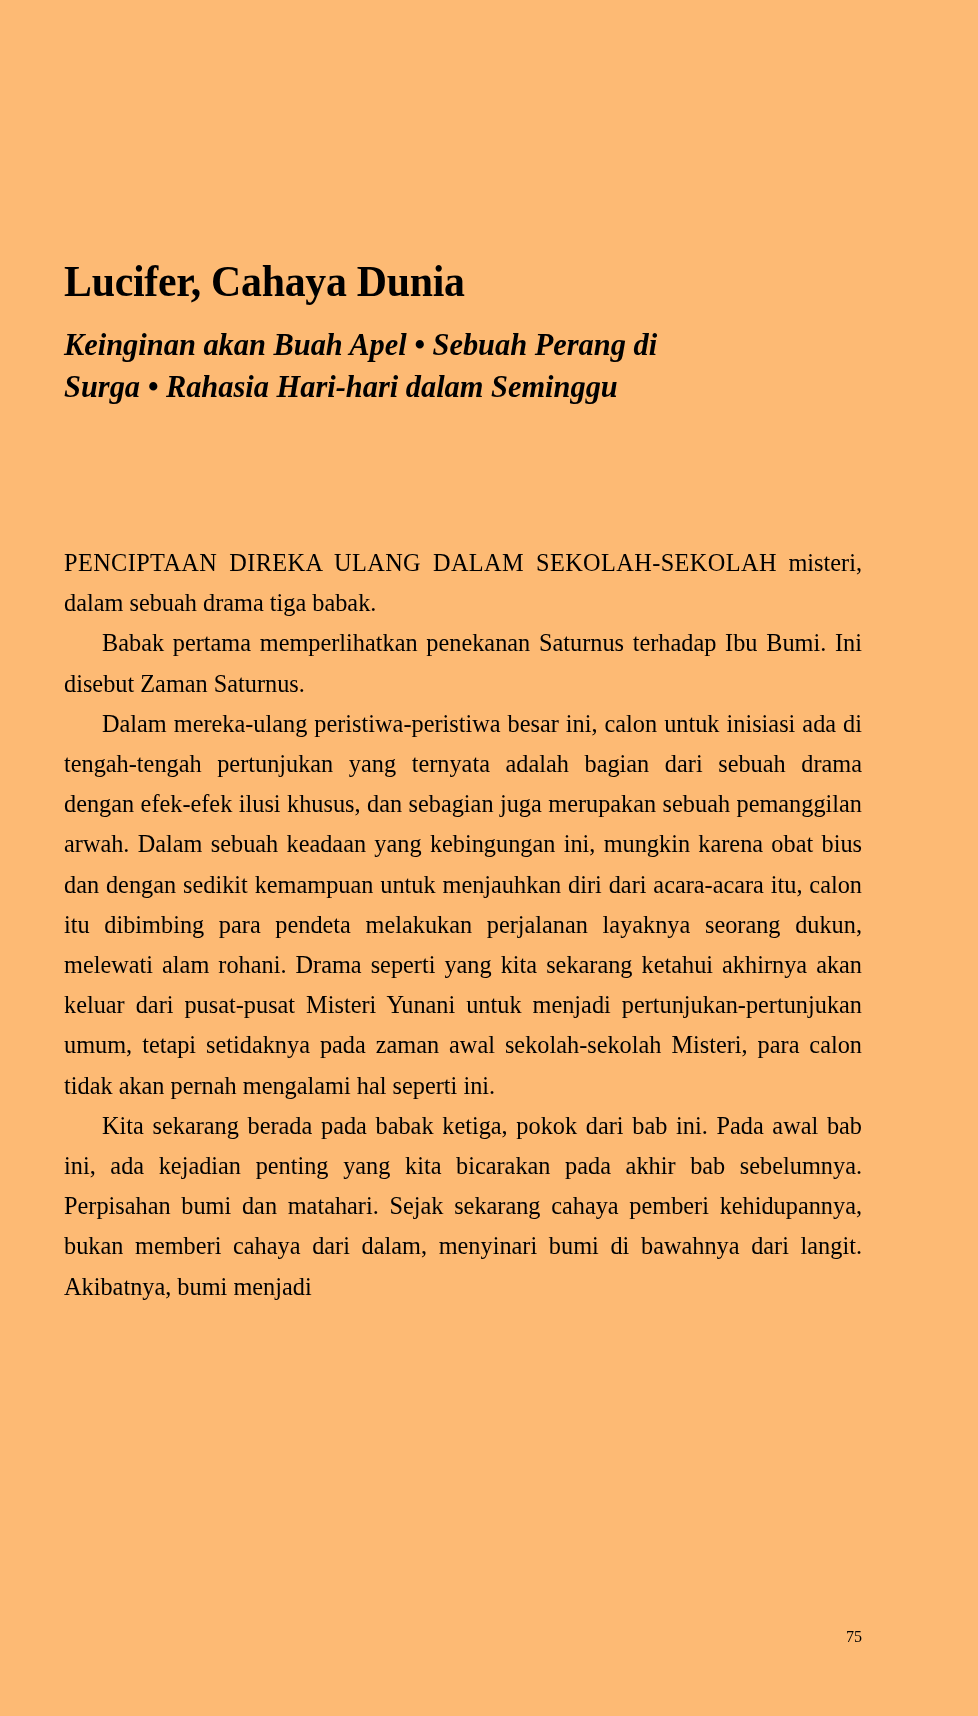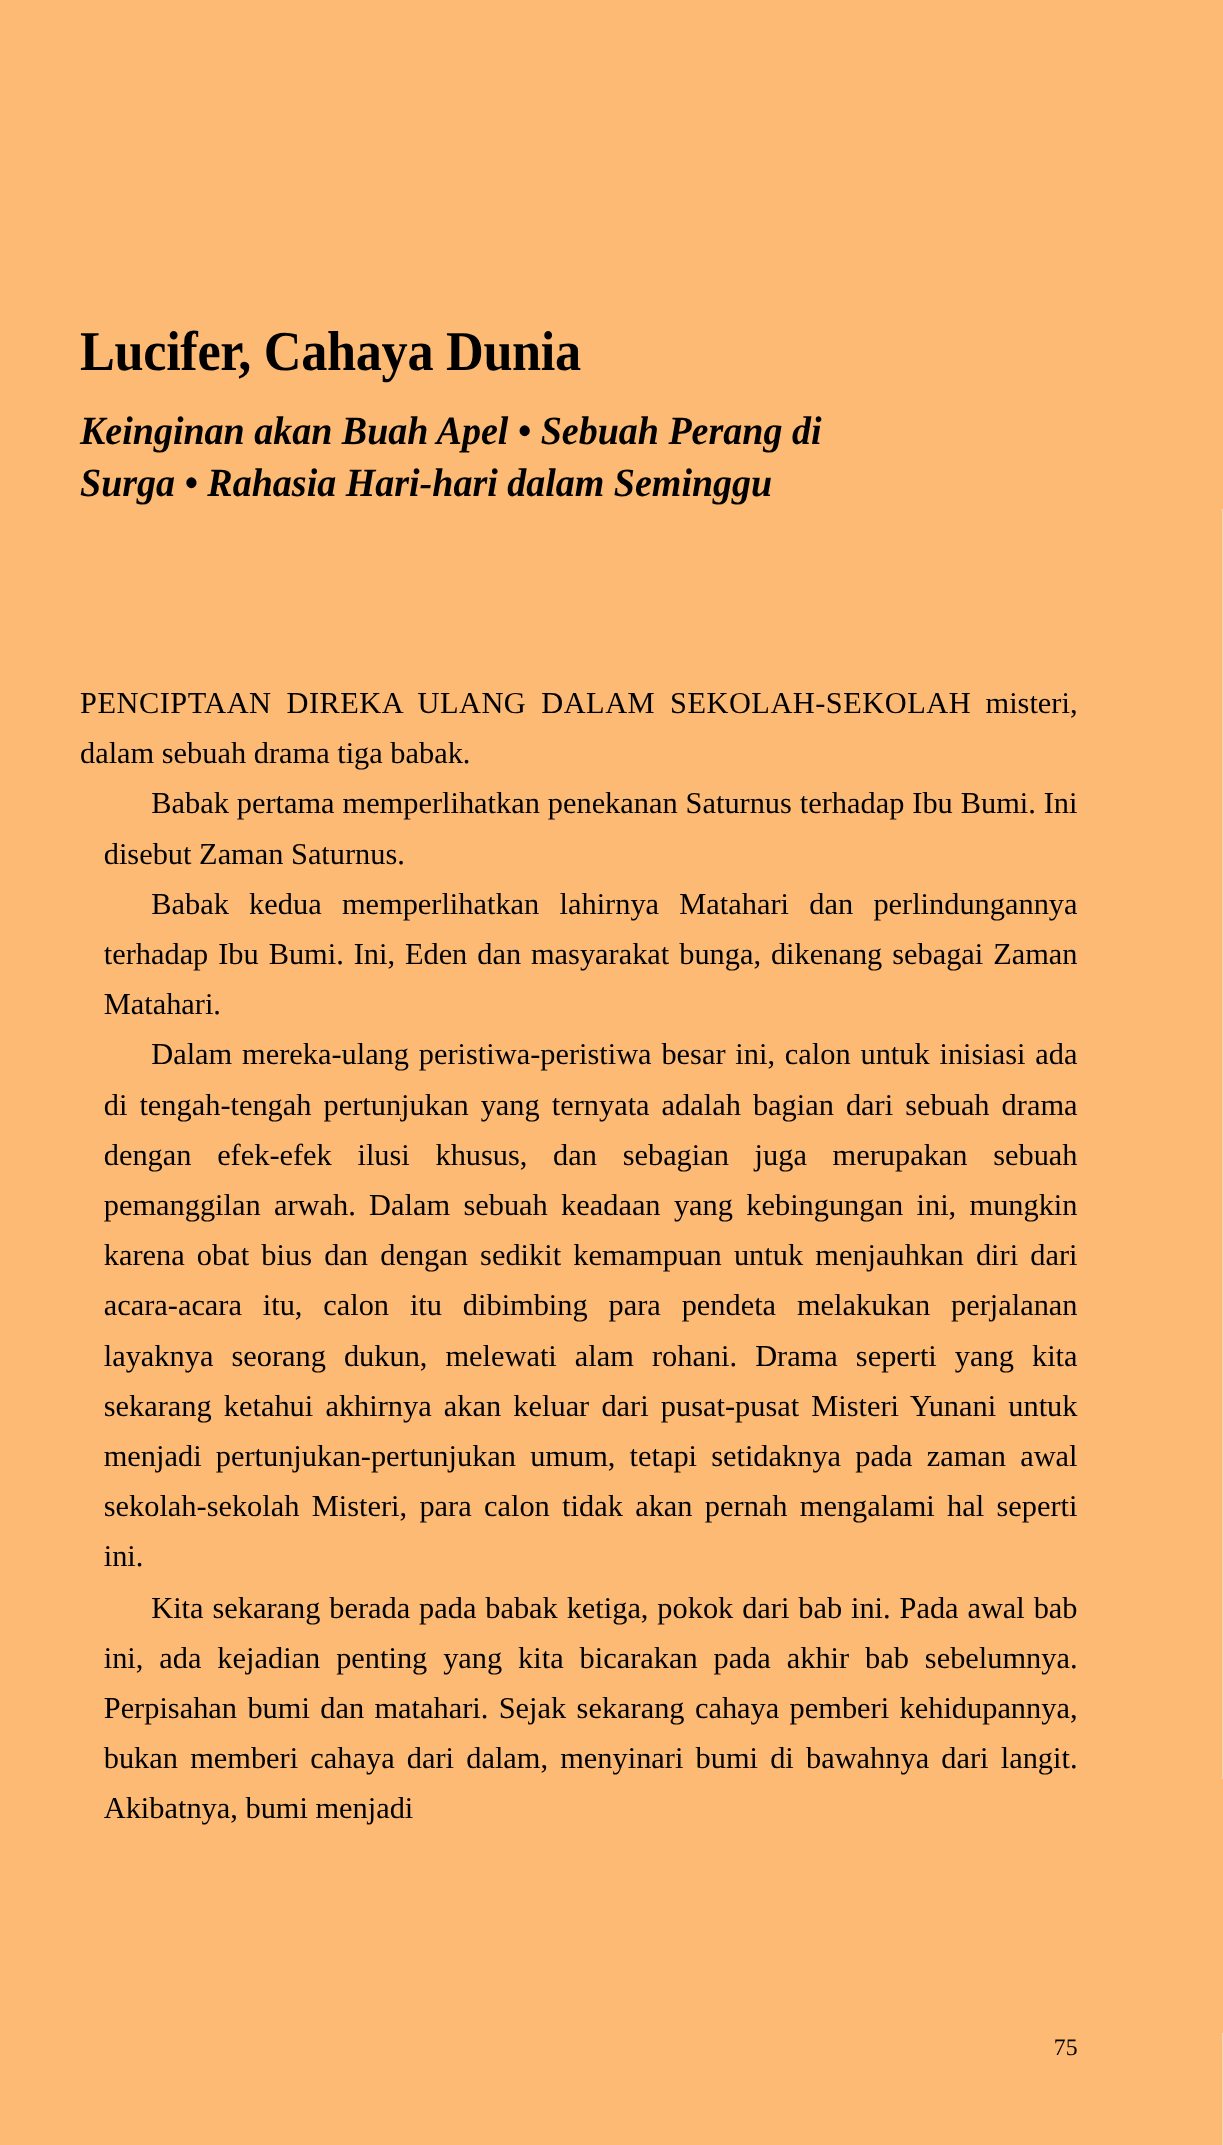--- a/index.html
+++ b/index.html
@@ -69,38 +69,37 @@
     hyphens: manual;
   }
 
   .body-block p {
     margin: 0;
     text-indent: 0;
     font-family: Liberation Serif, serif;
   }
   .body-block p.indent {
     text-indent: 38px;
-    margin-left: 19px;
   }
   .body-block p:last-child {
     text-align: justify;
   }
 
   .smallcaps-lead {
     font-variant: normal;
     letter-spacing: 0.4px;
   }
 
   .folio {
     position: absolute;
     left: 0;
     top: 1628px;
     width: 862px;
     text-align: right;
-    font-size: 19px;
+    font-size: 16px;
     font-family: "Liberation Serif", "DejaVu Serif", serif;
   }
 
   
   .lastline { text-align: justify; }
 </style>
 </head>
 <body>
 
 <div class="page">
@@ -111,23 +110,20 @@
   </div>
 
   <div class="body-block">
     <p>
       <span class="smallcaps-lead">PENCIPTAAN DIREKA ULANG DALAM SEKOLAH-SEKOLAH</span><span> misteri, dalam sebuah drama tiga babak.</span>
     </p>
     <p class="indent">
       <span>Babak pertama memperlihatkan penekanan Saturnus terhadap Ibu Bumi. Ini disebut Zaman Saturnus.</span>
     </p>
     <p class="indent">
-      <span>Babak kedua memperlihatkan lahirnya Matahari dan per­lindungannya terhadap Ibu Bumi. Ini, Eden dan masyarakat bunga, dikenang sebagai Zaman Matahari.</span>
-    </p>
-    <p class="indent">
       <span>Dalam mereka-ulang peristiwa-peristiwa besar ini, calon untuk inisiasi ada di tengah-tengah pertunjukan yang ternyata adalah bagian dari sebuah drama dengan efek-efek ilusi khusus, dan sebagian juga merupakan sebuah pemanggilan arwah. Dalam sebuah keadaan yang kebingungan ini, mungkin karena obat bius dan dengan sedikit kemampuan untuk menjauhkan diri dari acara-acara itu, calon itu dibimbing para pendeta melakukan perjalanan layaknya seorang dukun, melewati alam rohani. Drama seperti yang kita sekarang ketahui akhirnya akan keluar dari pusat-pusat Misteri Yunani untuk menjadi pertunjukan-pertunjukan umum, tetapi setidaknya pada zaman awal sekolah-sekolah Misteri, para calon tidak akan pernah mengalami hal seperti ini.</span>
     </p>
     <p class="indent lastline">
       <span>Kita sekarang berada pada babak ketiga, pokok dari bab ini. Pada awal bab ini, ada kejadian penting yang kita bicarakan pada akhir bab sebelumnya. Perpisahan bumi dan matahari. Sejak sekarang cahaya pemberi kehidupannya, bukan memberi cahaya dari dalam, menyinari bumi di bawahnya dari langit. Akibatnya, bumi menjadi</span>
     </p>
   </div>
 
   <div class="folio">75</div>
 
 </div>

